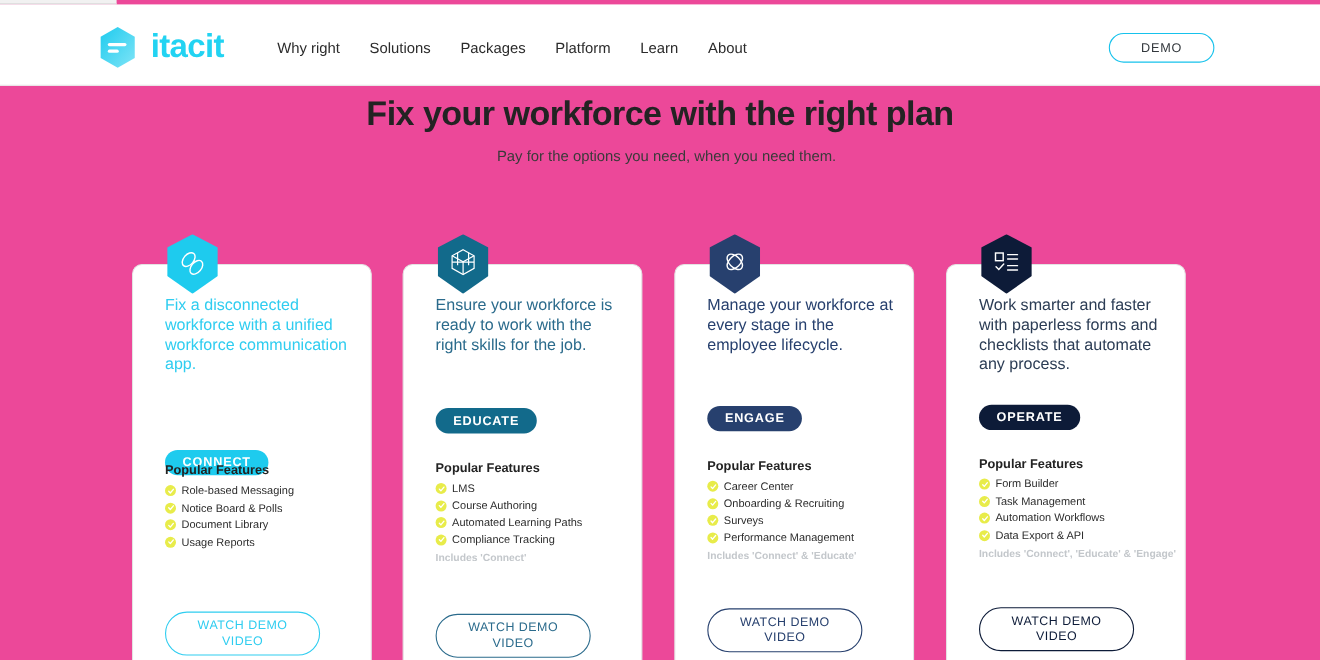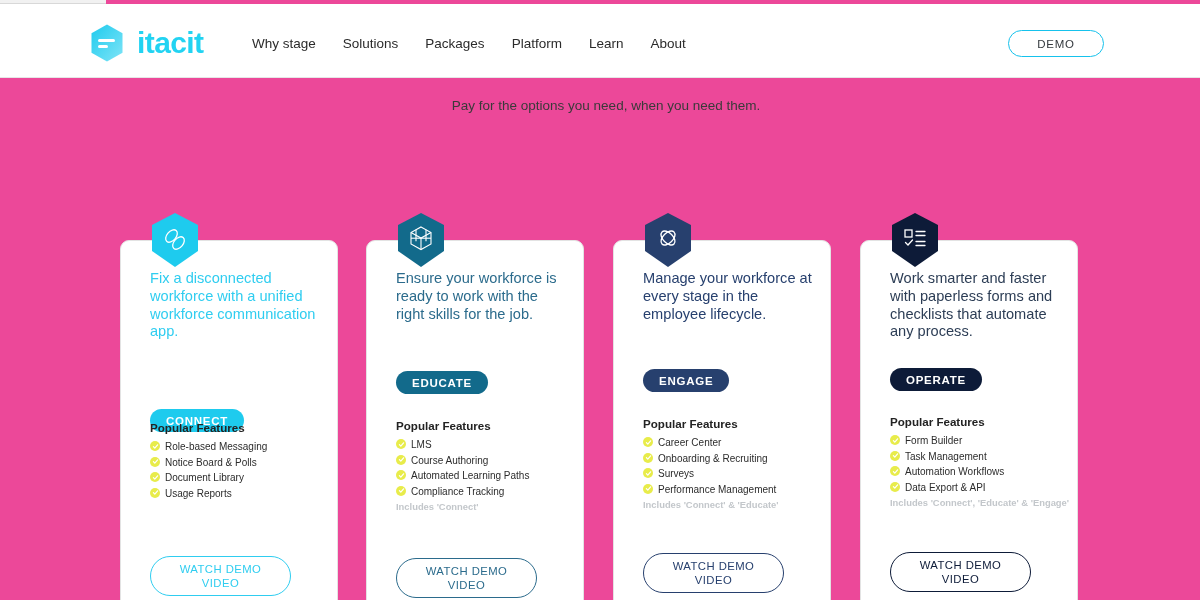--- a/index.html
+++ b/index.html
@@ -144,32 +144,33 @@
           </defs>
           <path d="M21 2.5 L36.5 11.3 L36.5 30.7 L21 39.5 L5.5 30.7 L5.5 11.3 Z" fill="url(#lg)" rx="4"></path>
           <rect x="12" y="17" width="17" height="3" rx="1.5" fill="#ffffff"></rect>
           <rect x="12" y="23" width="10" height="3" rx="1.5" fill="#ffffff"></rect>
         </svg>
       </span>
       <span class="logo-text">itacit</span>
     </div>
 
     <nav class="main-nav">
-      <a class="nav-link" href="#">Why stage</a>
+      <a class="nav-link" href="#">Why right</a>
       <a class="nav-link" href="#">Solutions</a>
       <a class="nav-link" href="#">Packages</a>
       <a class="nav-link" href="#">Platform</a>
       <a class="nav-link" href="#">Learn</a>
       <a class="nav-link" href="#">About</a>
     </nav>
 
     <div class="demo-btn">DEMO</div>
   </div>
 
   <div class="hero">
+    <h1 class="hero-title">Fix your workforce with the right plan</h1>
     <p class="hero-sub">Pay for the options you need, when you need them.</p>
   </div>
 
   <div class="cards">
 
     <div class="card c0">
       <div class="hex">
         <svg viewBox="0 0 46 54" xmlns="http://www.w3.org/2000/svg">
           <path d="M23 0 L46 12 L46 38 L23 54 L0 38 L0 12 Z" fill="#1ecbee"></path>
           <g fill="none" stroke="#ffffff" stroke-width="1.3">

